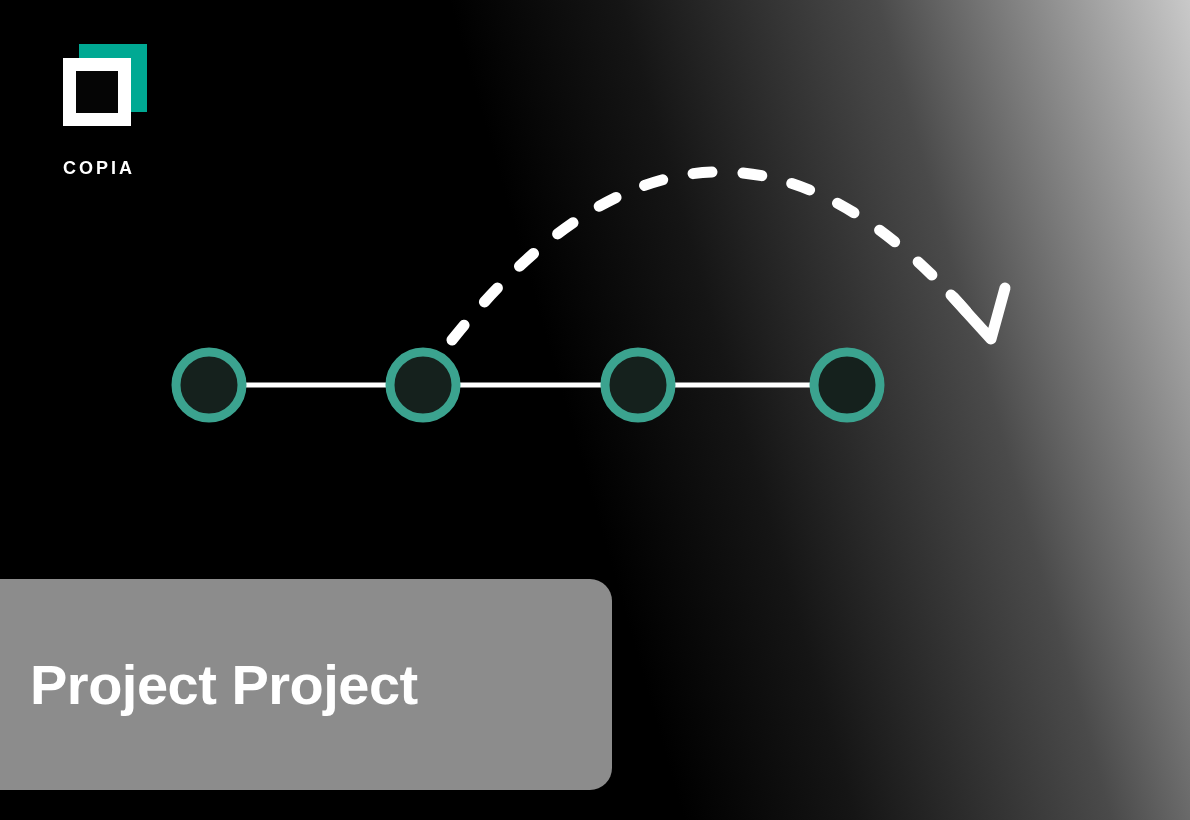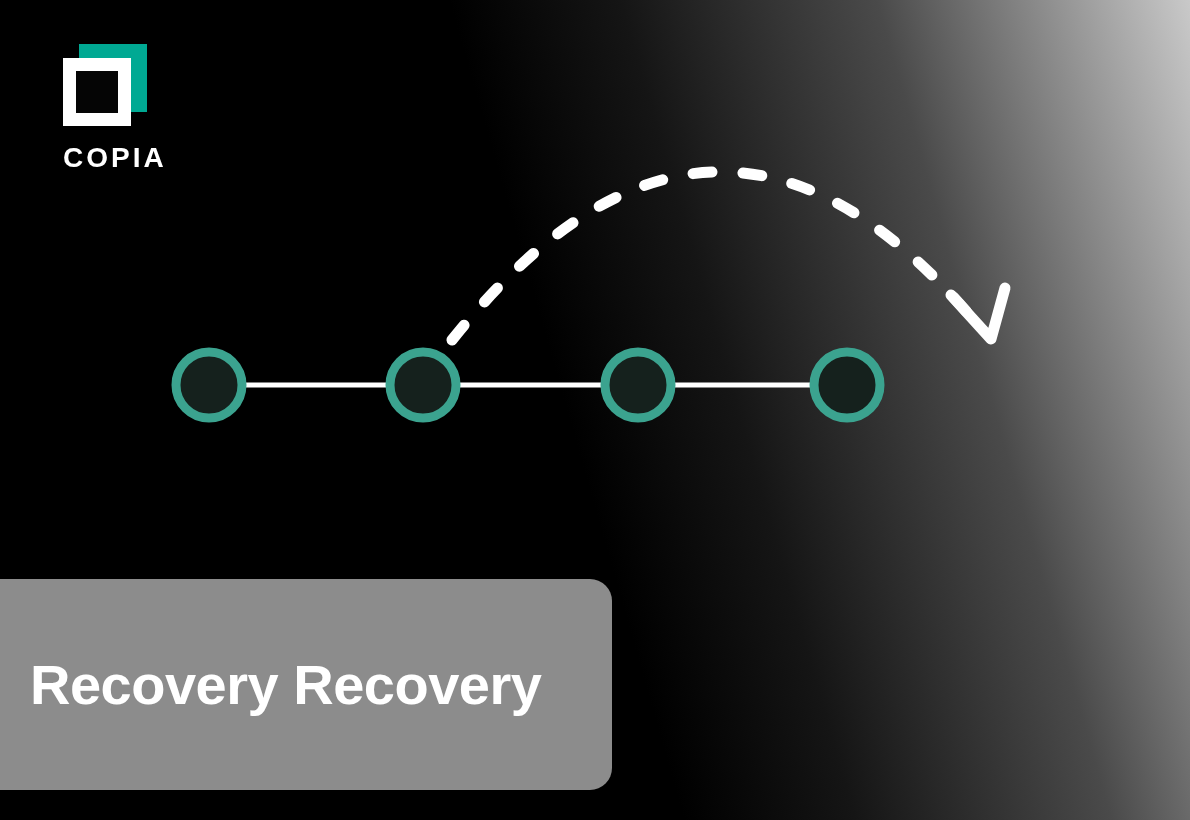--- a/index.html
+++ b/index.html
@@ -28,24 +28,24 @@
     width: 68px; height: 68px;
     background: var(--logo-teal, #00A993);
   }
   .sq-white {
     position: absolute; left: 0; bottom: 0;
     width: 68px; height: 68px;
     border: 13px solid #ffffff;
     background: #050505;
   }
   .wordmark {
-    margin-top: 16px;
+    margin-top: 32px;
     color: #ffffff;
     font-weight: bold;
-    font-size: 28px;
+    font-size: 18px;
     letter-spacing: 3px;
   }
 
   
   svg.diagram { position: absolute; left: 0; top: 0; width: 1190px; height: 820px; }
   .trunk {
     stroke: var(--connector, #ffffff);
     stroke-width: 5;
     fill: none;
   }
@@ -106,16 +106,16 @@
         <circle cx="209" cy="385" r="33" class="node"></circle>
         <circle cx="423" cy="385" r="33" class="node"></circle>
         <circle cx="638" cy="385" r="33" class="node"></circle>
         <circle cx="847" cy="385" r="33" class="node"></circle>
       </g>
     <path id="arc" class="arc" d="M 452 340 Q 712 15 972 318"></path>
     <path id="arrowhead" class="arrowhead" d="M 951 295 L 991 339 L 1005 288"></path>
   </svg>
 
   <div class="title-card">
-    <span class="title">Recovery Recovery</span>
+    <span class="title">Project Project</span>
   </div>
 
 </div>
 
 </body></html>

